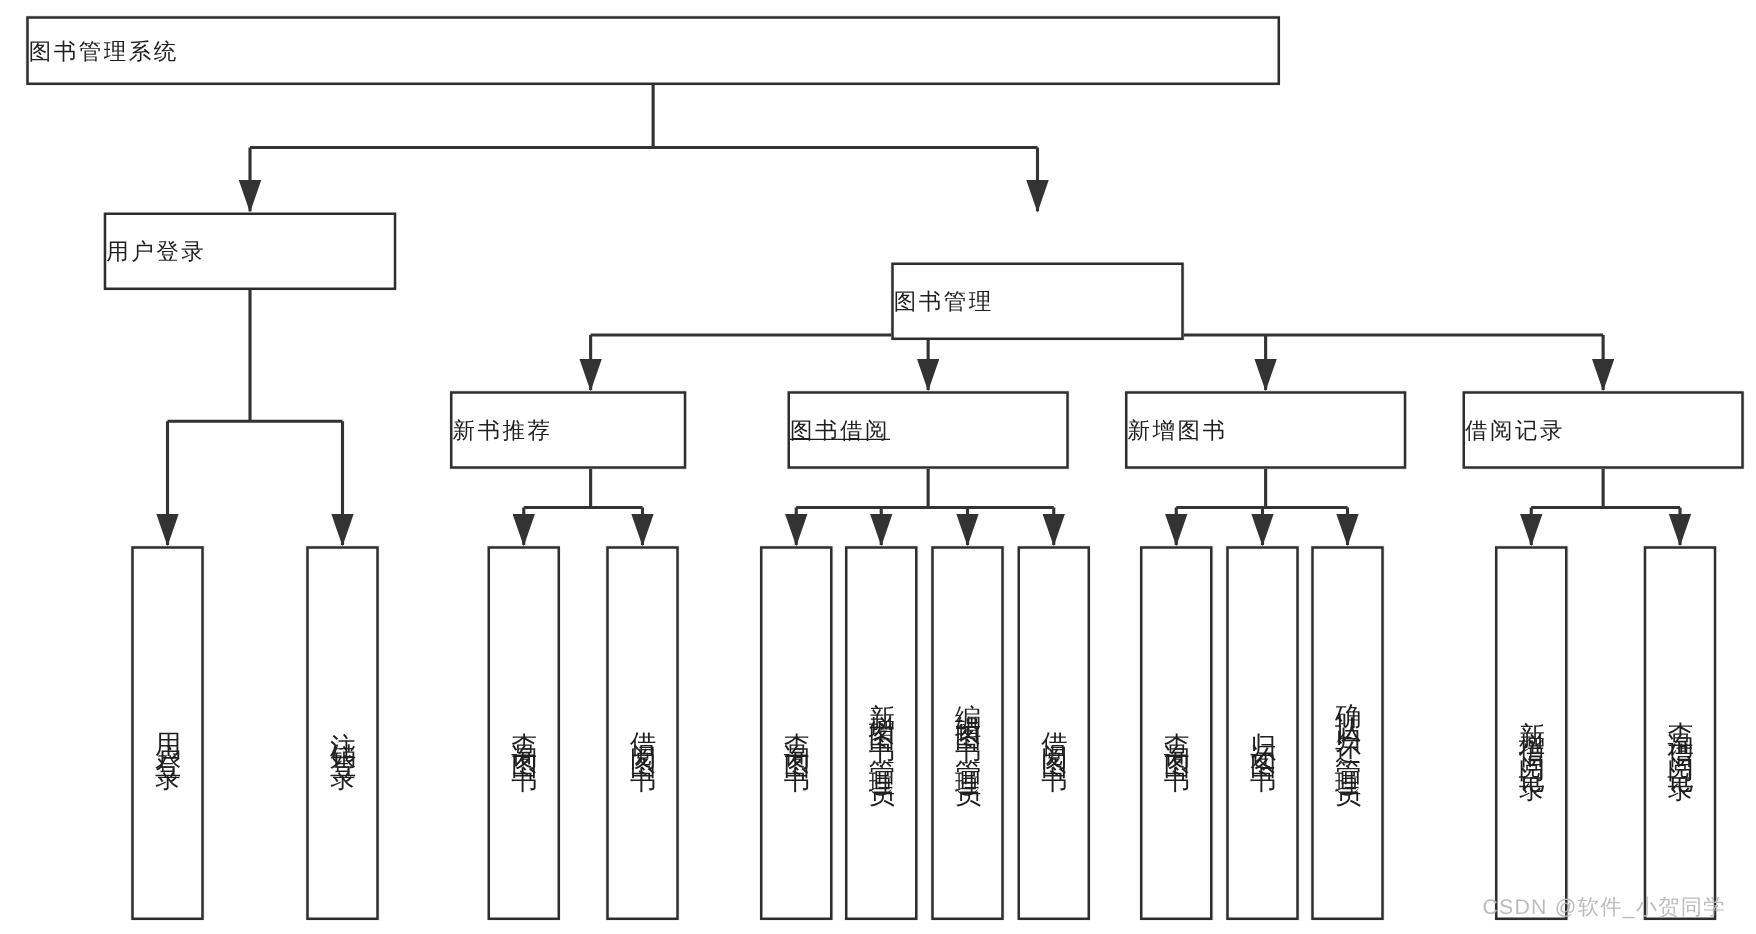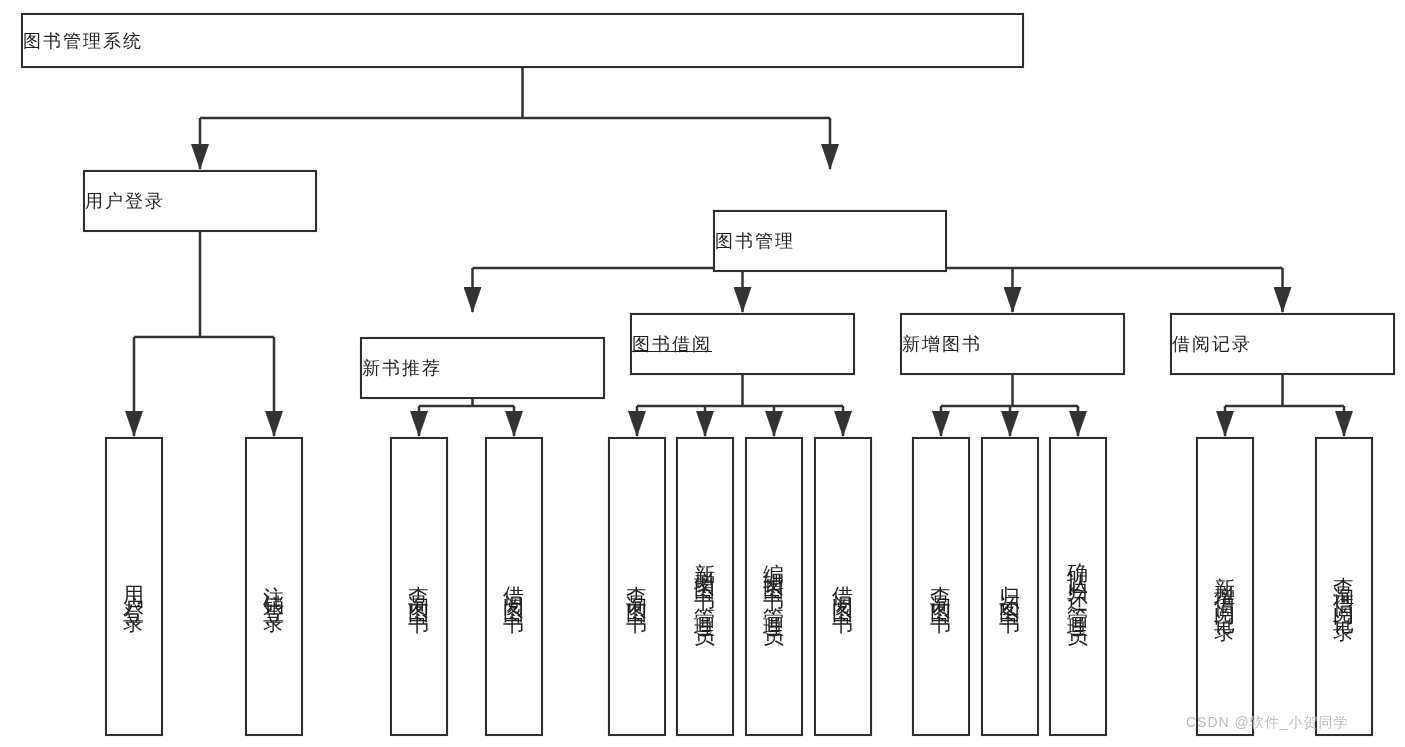--- a/index.html
+++ b/index.html
@@ -41,21 +41,21 @@
   }
   .vtext{
     writing-mode:vertical-rl;
     text-orientation:mixed;
     font-size:21px;letter-spacing:9px;line-height:1;
     color:var(--text);
     white-space:nowrap;
   }
   #watermark{
     position:absolute;left:1186px;top:714px;
-    font-size:14px;letter-spacing:1px;
+    font-size:17px;letter-spacing:1px;
     color:var(--watermark);
     z-index:5;opacity:0.95;
     white-space:nowrap;
   }
 </style>
 </head>
 <body>
 
 <div id="canvas">
 
@@ -111,21 +111,21 @@
     <span>图书管理系统</span>
   </div>
 
   <div class="hbox" style="left:83px;top:170px;width:234px;height:62px;">
     <span>用户登录</span>
   </div>
   <div class="hbox" style="left:713px;top:170px;width:234px;height:62px;margin-top:40px;">
     <span>图书管理</span>
   </div>
 
-  <div class="hbox" style="left:360px;top:313px;width:245px;height:62px;margin-top:24px;">
+  <div class="hbox" style="left:360px;top:313px;width:189px;height:62px;">
     <span>新书推荐</span>
   </div>
   <div class="hbox" style="left:630px;top:313px;width:225px;height:62px;text-decoration:underline;">
     <span>图书借阅</span>
   </div>
   <div class="hbox" style="left:900px;top:313px;width:225px;height:62px;">
     <span>新增图书</span>
   </div>
   <div class="hbox" style="left:1170px;top:313px;width:225px;height:62px;">
     <span>借阅记录</span>

